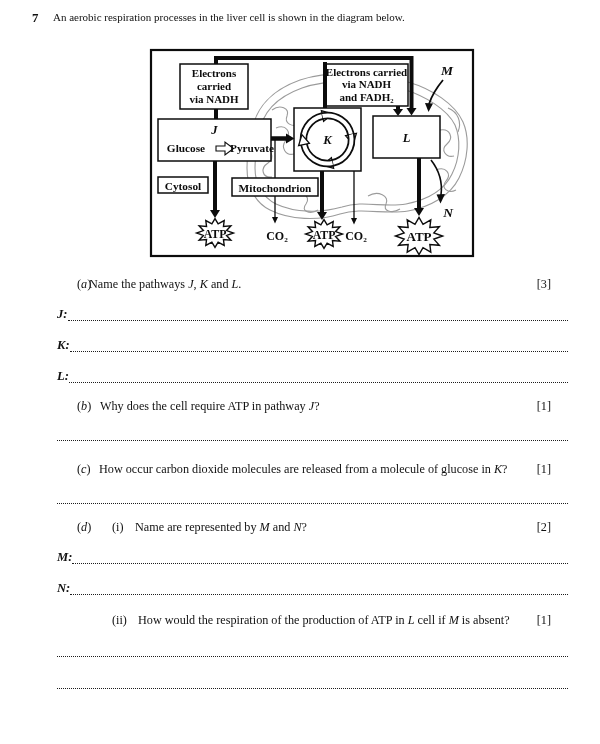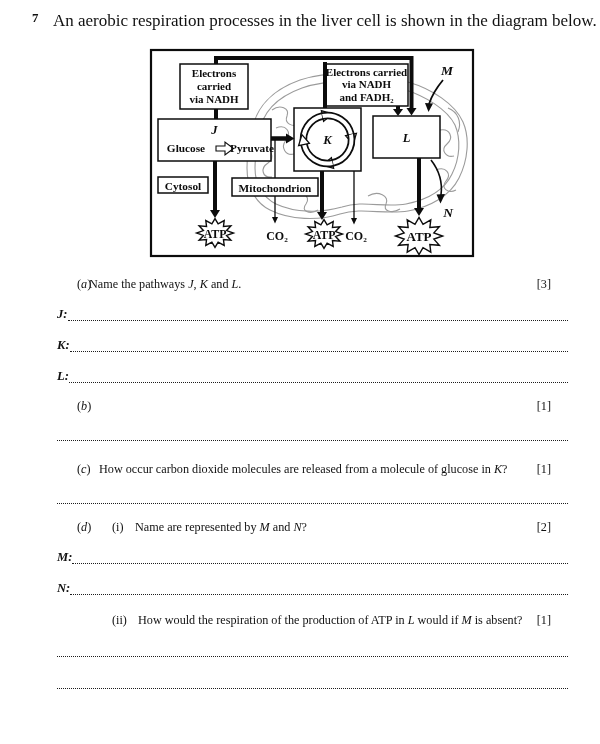--- a/index.html
+++ b/index.html
@@ -1,20 +1,20 @@
 <!DOCTYPE html>
 <html><head>
 <meta charset="utf-8">
 <style>
   html,body{margin:0;padding:0;background:#fff;}
   #page{position:relative;width:600px;height:744px;background:#ffffff;overflow:hidden;
         font-family:"Liberation Serif","DejaVu Serif",serif;color:#111;}
   .abs{position:absolute;}
   .t-num{font-weight:700;font-size:12.8px;}
-  .t-text{font-size:17px;font-family:Liberation Serif, serif;}
+  .t-text{font-size:11px;font-family:Liberation Serif, serif;}
   .q{font-size:12.2px;white-space:nowrap;}
   .it{font-style:italic;}
   .marks{font-size:12.2px;}
   .ansrow{display:flex;align-items:flex-end;height:15px;}
   .anslabel{font-style:italic;font-weight:600;font-size:12.6px;line-height:13px;}
   .dots{flex:1;border-bottom:1.6px dotted #1d1d1d;height:1px;}
   .dotline{border-bottom:1.6px dotted #1d1d1d;height:14px;}
   svg{position:absolute;left:0;top:0;pointer-events:none;}
   svg text{font-family:"Liberation Serif","DejaVu Serif",serif;fill:#0c0c0c;}
   .bx{fill:#ffffff;stroke:#0c0c0c;stroke-width:1.5;}
@@ -177,20 +177,21 @@
   <div class="abs ansrow" style="left:57px;right:32px;top:337px">
     <span class="anslabel">K:</span>
     <span class="dots"></span>
   </div>
   <div class="abs ansrow" style="left:57px;right:32px;top:368px">
     <span class="anslabel">L:</span>
     <span class="dots"></span>
   </div>
 
   <span class="abs q" style="left:77px;top:399px"><span>(</span><span class="it">b</span><span>)</span></span>
+  <span class="abs q" style="left:100px;top:399px"><span>Why does the cell require ATP in pathway </span><span class="it">J</span><span>?</span></span>
   <span class="abs marks" style="right:49px;top:399px">[1]</span>
   <div class="abs dotline" style="left:57px;right:32px;top:426px"></div>
 
   <span class="abs q" style="left:77px;top:462px"><span>(</span><span class="it">c</span><span>)</span></span>
   <span class="abs q" style="left:99px;top:462px"><span>How occur carbon dioxide molecules are released from a molecule of glucose in </span><span class="it">K</span><span>?</span></span>
   <span class="abs marks" style="right:49px;top:462px">[1]</span>
   <div class="abs dotline" style="left:57px;right:32px;top:489px"></div>
 
   <span class="abs q" style="left:77px;top:520px"><span>(</span><span class="it">d</span><span>)</span></span>
   <span class="abs q" style="left:112px;top:520px">(i)</span>
@@ -200,18 +201,18 @@
   <div class="abs ansrow" style="left:57px;right:32px;top:549px">
     <span class="anslabel">M:</span>
     <span class="dots"></span>
   </div>
   <div class="abs ansrow" style="left:57px;right:32px;top:580px">
     <span class="anslabel">N:</span>
     <span class="dots"></span>
   </div>
 
   <span class="abs q" style="left:112px;top:613px">(ii)</span>
-  <span class="abs q" style="left:138px;top:613px"><span>How would the respiration of the production of ATP in </span><span class="it">L</span><span> would if </span><span class="it">M</span><span> is absent?</span></span>
+  <span class="abs q" style="left:138px;top:613px"><span>How would the respiration of the production of ATP in </span><span class="it">L</span><span> cell if </span><span class="it">M</span><span> is absent?</span></span>
   <span class="abs marks" style="right:49px;top:613px">[1]</span>
   <div class="abs dotline" style="left:57px;right:32px;top:642px"></div>
   <div class="abs dotline" style="left:57px;right:32px;top:674px"></div>
 
 </div>
 
 </body></html>

